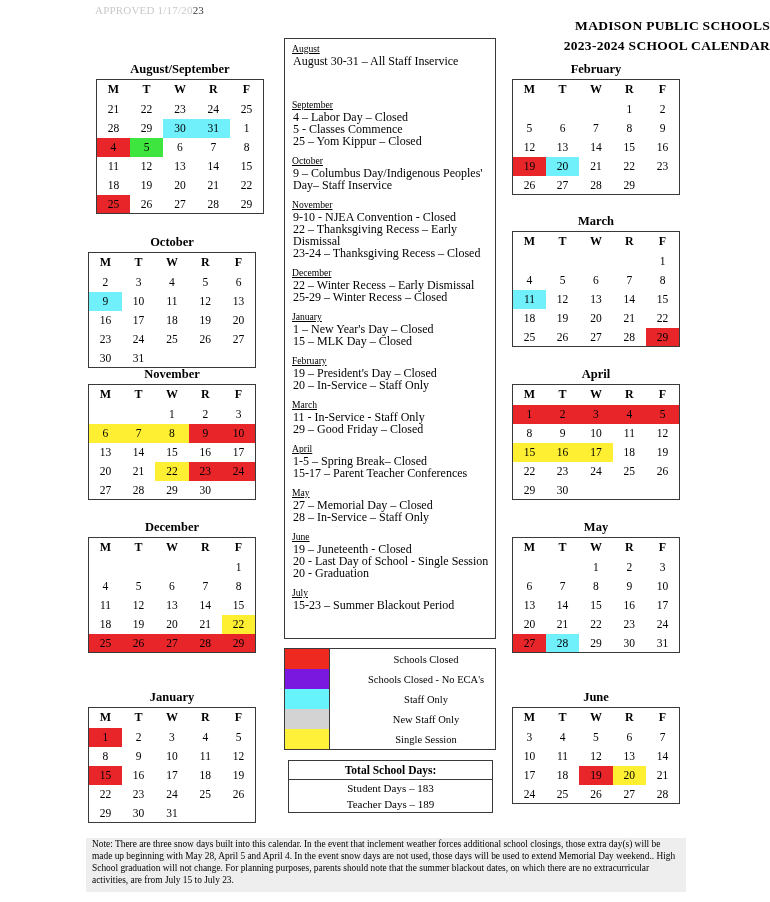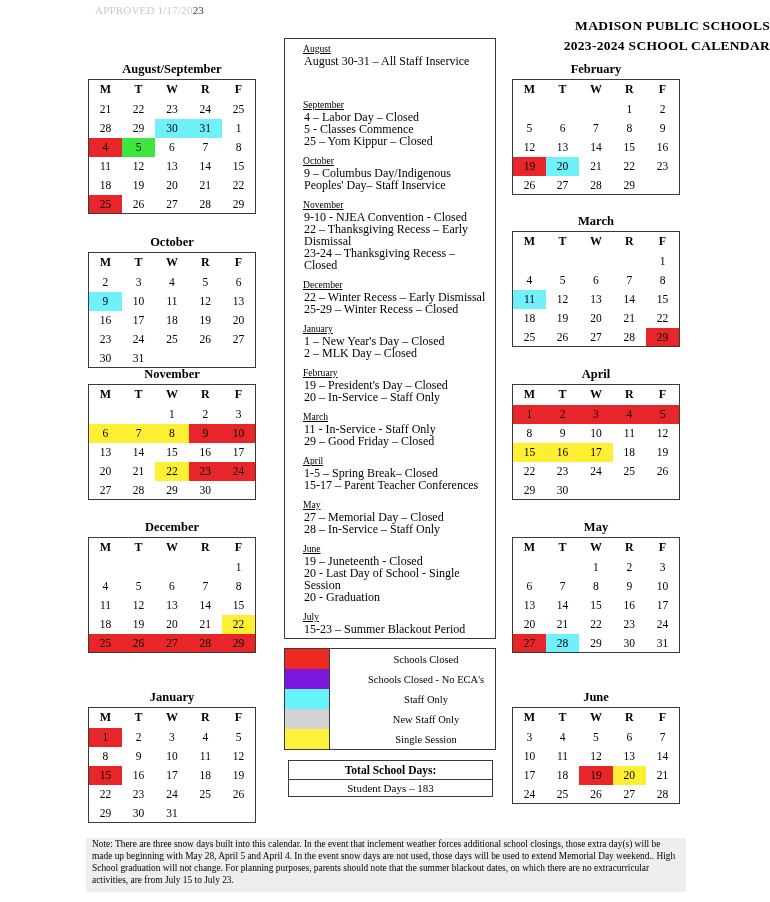--- a/index.html
+++ b/index.html
@@ -101,21 +101,21 @@
   td.c-yellow { background: #ffef33; }
   td.c-none   { background: transparent; }
 
   
   .notes-box {
     position: absolute;
     left: 284px; top: 38px;
     width: 212px; height: 601px;
     border: 1.4px solid #3a3a3a;
     background: #fff;
-    padding: 4px 6px 4px 18px;
+    padding: 4px 6px 4px 7px;
     overflow: hidden;
   }
   .note-month {
     font-family: "Liberation Serif", serif;
     font-size: 9.6px;
     color: #000;
     text-decoration: underline;
     margin-top: 8px;
     line-height: 12px;
   }
@@ -208,21 +208,21 @@
 
   <div class="approval">
     <span>APPROVED 1/17/20</span><span class="dark">23</span>
   </div>
 
   <div class="doc-header">
     <div class="line">MADISON PUBLIC SCHOOLS</div>
     <div class="line">2023-2024 SCHOOL CALENDAR</div>
   </div>
 
-  <div class="month-block" id="m0" style="left:88px; top:61px;">
+  <div class="month-block" id="m0" style="left:96px; top:61px;">
       <div class="month-title">August/September</div>
       <table class="cal">
         <thead>
           <tr>
             <th>M</th>
             <th>T</th>
             <th>W</th>
             <th>R</th>
             <th>F</th>
           </tr>
@@ -740,21 +740,21 @@
       <div class="note-item">9 – Columbus Day/Indigenous Peoples' Day– Staff Inservice</div>
       <div class="note-month">November</div>
       <div class="note-item">9-10 - NJEA Convention - Closed</div>
       <div class="note-item">22 – Thanksgiving Recess – Early Dismissal</div>
       <div class="note-item">23-24 – Thanksgiving Recess – Closed</div>
       <div class="note-month">December</div>
       <div class="note-item">22 – Winter Recess – Early Dismissal</div>
       <div class="note-item">25-29 – Winter Recess – Closed</div>
       <div class="note-month">January</div>
       <div class="note-item">1 – New Year's Day – Closed</div>
-      <div class="note-item">2 – MLK Day – Closed</div>
+      <div class="note-item">15 – MLK Day – Closed</div>
       <div class="note-month">February</div>
       <div class="note-item">19 – President's Day – Closed</div>
       <div class="note-item">20 – In-Service – Staff Only</div>
       <div class="note-month">March</div>
       <div class="note-item">11 - In-Service - Staff Only</div>
       <div class="note-item">29 – Good Friday – Closed</div>
       <div class="note-month">April</div>
       <div class="note-item">1-5 – Spring Break– Closed</div>
       <div class="note-item">15-17 – Parent Teacher Conferences</div>
       <div class="note-month">May</div>
@@ -787,17 +787,18 @@
       </div>
       <div class="legend-row">
         <div class="legend-swatch sw-yellow" style="background: rgb(255, 240, 58);"></div>
         <div class="legend-label">Single Session</div>
       </div>
     </div>
 
   <div class="totals-box">
     <div class="totals-head">Total School Days:</div>
     <div class="totals-row">Student Days – 183</div>
+    <div class="totals-row">Teacher Days – 189</div>
   </div>
 
   <div class="footer-note">Note: There are three snow days built into this calendar. In the event that inclement weather forces additional school closings, those extra day(s) will be made up beginning with May 28, April 5 and April 4. In the event snow days are not used, those days will be used to extend Memorial Day weekend.. High School graduation will not change. For planning purposes, parents should note that the summer blackout dates, on which there are no extracurricular activities, are from July 15 to July 23.</div>
 
 </div>
 
 </body></html>

